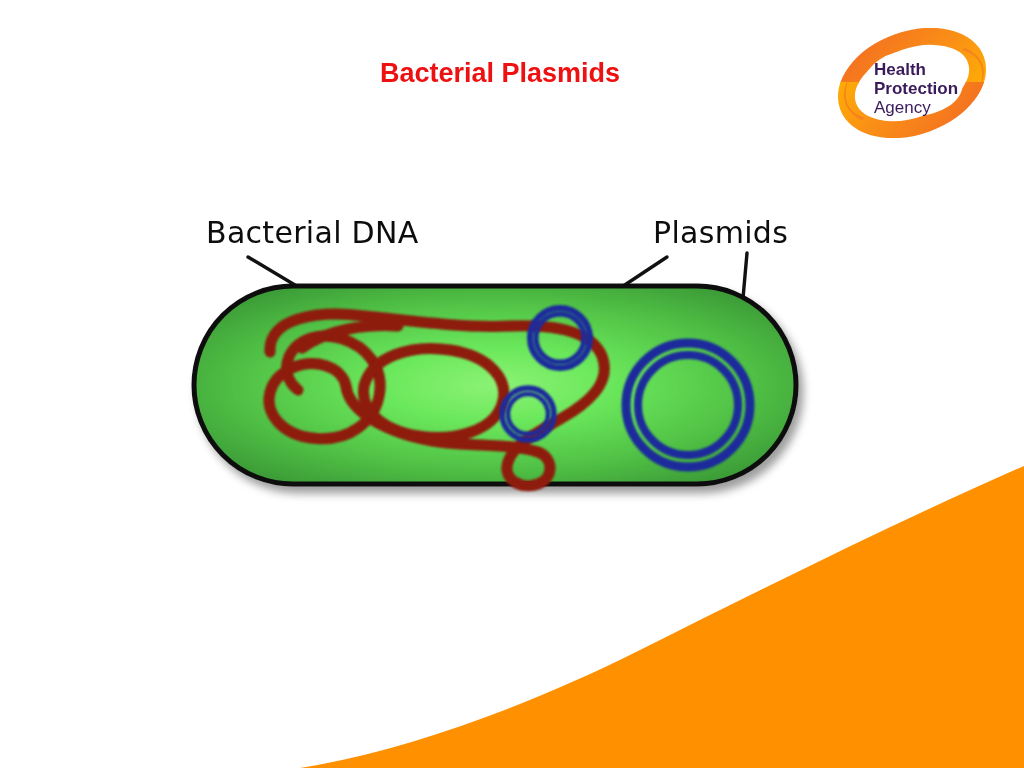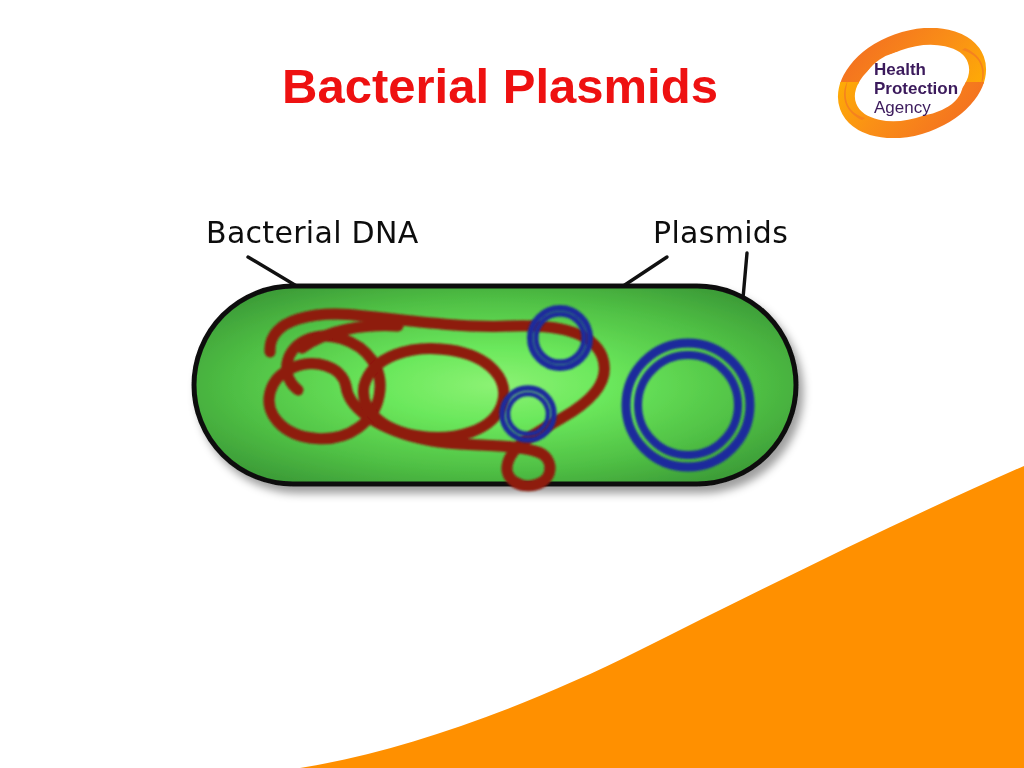--- a/index.html
+++ b/index.html
@@ -39,21 +39,21 @@
 
   
   #slide-title {
     position: absolute;
     left: 0;
     top: 58px;
     width: 1000px;
     text-align: center;
     font-family: "Liberation Sans", sans-serif;
     font-weight: bold;
-    font-size: 49px;
+    font-size: 27px;
     letter-spacing: 0px;
     color: #ee1111;
     white-space: nowrap;
   }
 
   
   #logo {
     position: absolute;
     left: 834px;
     top: 28px;

